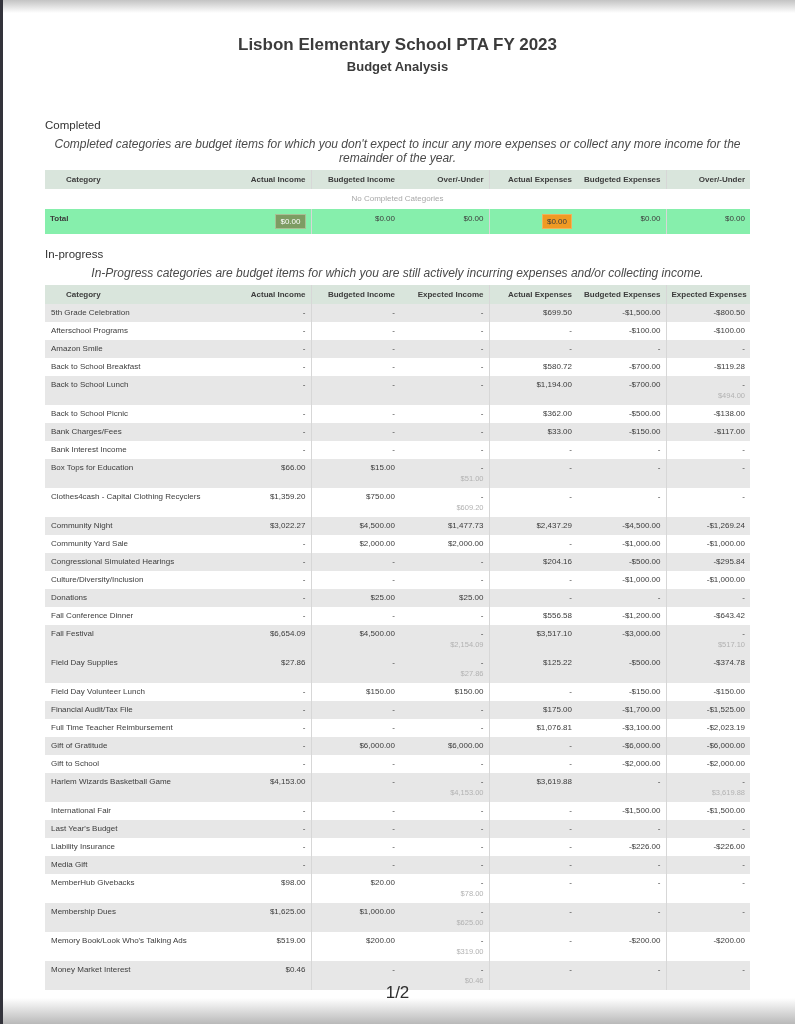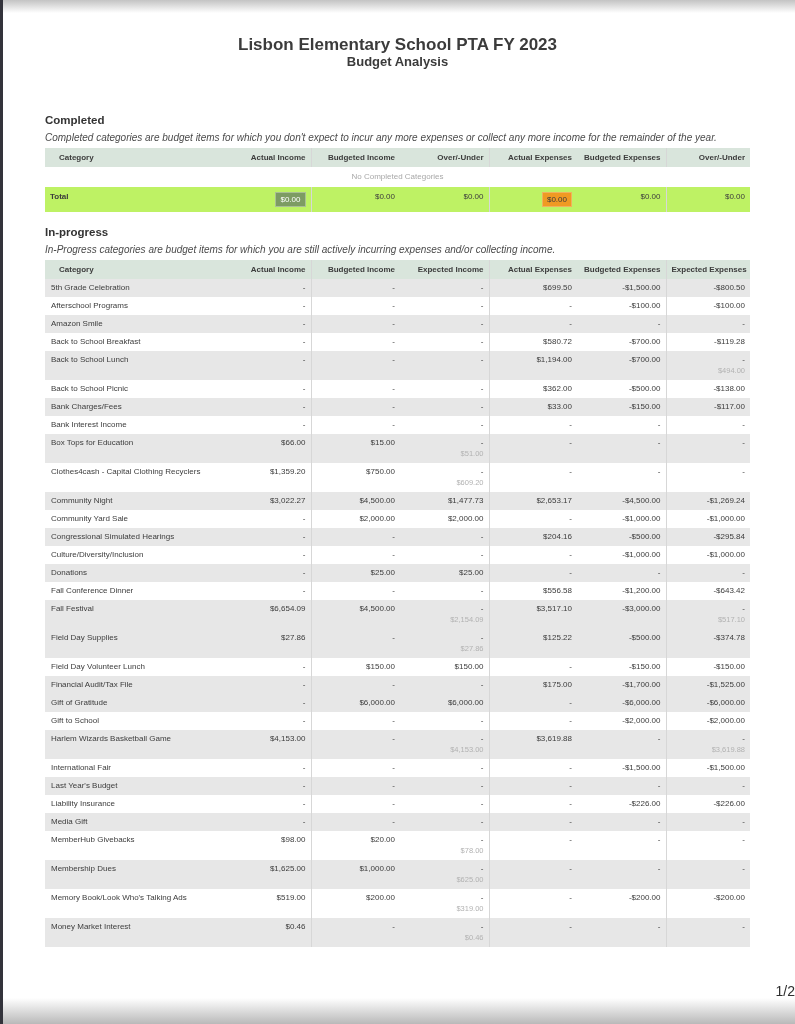--- a/index.html
+++ b/index.html
@@ -7,51 +7,51 @@
     width:795px; height:1024px; position:relative; overflow:hidden;
     background:#ffffff; color:#3c3c3c;
     font-family:"Liberation Sans", sans-serif;
   }
   .left-edge { position:absolute; left:0; top:0; width:3px; height:1024px; background:#33333b; z-index:9; }
   .top-fade { position:absolute; top:0; left:0; width:795px; height:13px; background:linear-gradient(#c3c3c3,#ffffff); }
   .bottom-fade { position:absolute; bottom:0; left:0; width:795px; height:26px; background:linear-gradient(#ffffff,#b9b9b9); }
 
   .doc { position:absolute; left:45px; top:0; width:705px; }
   .title { margin-top:36px; text-align:center; font-size:17px; font-weight:bold; line-height:18px; color:#3b3b3b; }
-  .subtitle { text-align:center; font-size:13px; font-weight:600; line-height:16px; color:#3b3b3b; }
+  .subtitle { margin-top:5px; text-align:center; font-size:13px; font-weight:600; line-height:16px; color:#3b3b3b; }
 
   .section-completed { margin-top:44px; }
   .section-inprogress { margin-top:14px; }
-  .section-heading { font-size:11.5px; font-weight:bold; color:#333333; }
-  .section-note { margin-top:6px; margin-bottom:5px; font-size:10px; font-style:italic; color:#4a4a4a; }
+  .section-heading { font-size:11.5px; font-weight:normal; color:#333333; }
+  .section-note { margin-top:6px; margin-bottom:5px; font-size:12px; font-style:italic; color:#4a4a4a;text-align:center; }
 
   table.budget-table { border-collapse:collapse; width:705px; table-layout:fixed; }
   .budget-table th {
     background:var(--header-bg,#d9e5dc); font-weight:bold; font-size:8px; color:#3c3c3c;
     text-align:right; padding:5px 5px 5px 5px; line-height:9px; white-space:nowrap; overflow:hidden;
   }
-  .budget-table th.cat { text-align:left; padding-left:14px; }
+  .budget-table th.cat { text-align:left; padding-left:21px; }
   .budget-table td {
     font-size:8px; text-align:right; vertical-align:top;
     padding:4px 5px; line-height:10px; white-space:nowrap; overflow:hidden;
   }
   .budget-table td.cat { text-align:left; padding-left:6px; }
   .budget-table th:nth-child(2), .budget-table td:nth-child(2),
   .budget-table th:nth-child(4), .budget-table td:nth-child(4),
   .budget-table th:nth-child(6), .budget-table td:nth-child(6) { border-right:1px solid #d7d7d7; }
   .budget-table tr.stripe td { background:#e7e7e7; }
   .budget-table td.empty-cell { text-align:center; color:#a8a8a8; border-right:none; padding:5px; }
-  .budget-table tr.total-row td { background:#bef264; padding:5px 5px; }
+  .budget-table tr.total-row td { background:#86efac; padding:5px 5px; }
   .budget-table tr.total-row td.cat { font-weight:bold; }
   .sub { color:#b2b2b2; font-size:7.5px; line-height:11px; }
   .badge { display:inline-block; padding:2px 4px 2px 4px; font-size:8px; line-height:9px; }
   .badge-green { background:var(--green,#7d9c63); color:#ffffff; border:1px solid #a9bf94; }
   .badge-orange { background:var(--orange,#f09a23); color:#3b3b3b; border:1px solid #f0b25d; }
 
-  .page-footer { position:absolute; top:983px; left:0; width:795px; text-align:right; font-size:14px; color:#2f2f2f; }
+  .page-footer { position:absolute; top:983px; left:0; width:795px; text-align:center; font-size:17px; color:#2f2f2f; }
 </style>
 </head>
 <body>
 
 <div class="left-edge"></div>
 <div class="top-fade"></div>
 
 <div class="doc">
   <div class="title">Lisbon Elementary School PTA FY 2023</div>
   <div class="subtitle">Budget Analysis</div>
@@ -219,21 +219,21 @@
             </td>
             <td>-</td>
             <td>-</td>
             <td>-</td>
           </tr>
           <tr class="stripe">
             <td class="cat">Community Night</td>
             <td>$3,022.27</td>
             <td>$4,500.00</td>
             <td>$1,477.73</td>
-            <td>$2,653.17</td>
+            <td>$2,437.29</td>
             <td>-$4,500.00</td>
             <td>-$1,269.24</td>
           </tr>
           <tr>
             <td class="cat">Community Yard Sale</td>
             <td>-</td>
             <td>$2,000.00</td>
             <td>$2,000.00</td>
             <td>-</td>
             <td>-$1,000.00</td>
@@ -312,20 +312,29 @@
             <td>-$150.00</td>
           </tr>
           <tr class="stripe">
             <td class="cat">Financial Audit/Tax File</td>
             <td>-</td>
             <td>-</td>
             <td>-</td>
             <td>$175.00</td>
             <td>-$1,700.00</td>
             <td>-$1,525.00</td>
+          </tr>
+          <tr>
+            <td class="cat">Full Time Teacher Reimbursement</td>
+            <td>-</td>
+            <td>-</td>
+            <td>-</td>
+            <td>$1,076.81</td>
+            <td>-$3,100.00</td>
+            <td>-$2,023.19</td>
           </tr>
           <tr class="stripe">
             <td class="cat">Gift of Gratitude</td>
             <td>-</td>
             <td>$6,000.00</td>
             <td>$6,000.00</td>
             <td>-</td>
             <td>-$6,000.00</td>
             <td>-$6,000.00</td>
           </tr>

